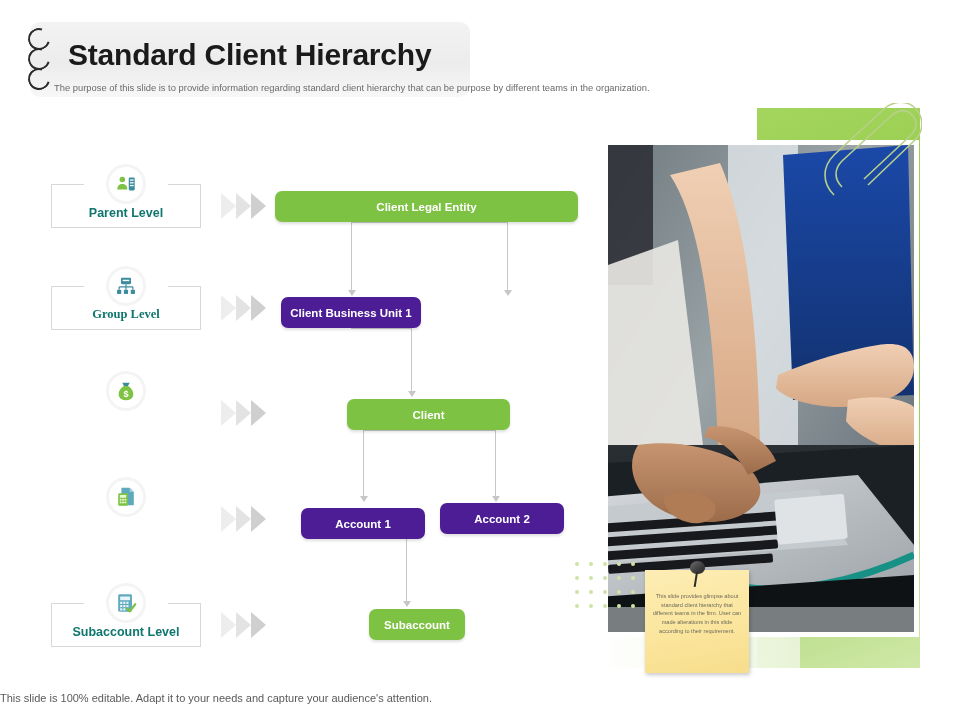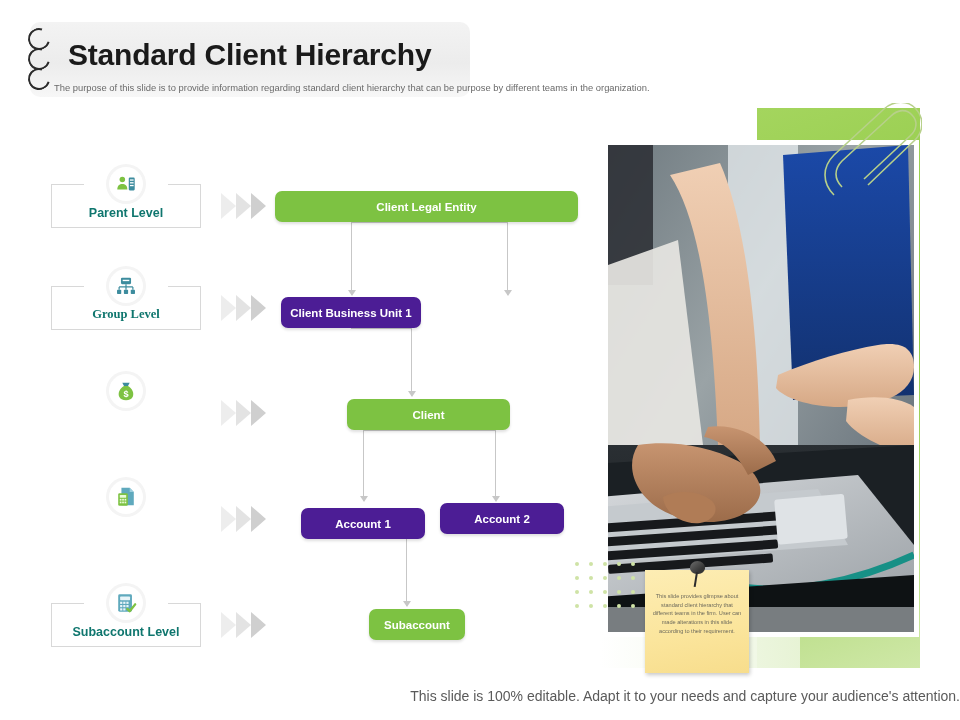--- a/index.html
+++ b/index.html
@@ -220,22 +220,22 @@
     width: 1.6px; height: 15px;
     background: #2c2c2c;
     transform: rotate(9deg);
     transform-origin: top center;
   }
 
   
   .footer-note {
     position: absolute;
     left: 0; right: 0; bottom: 16px;
-    text-align: right;
-    font-size: 14px;
+    text-align: left;
+    font-size: 11px;
     color: #5a5a5a;
   }
 </style>
 </head>
 <body>
 
 <div id="slide">
 
   <div class="header-panel"></div>
   <div class="spiral s1"></div>

